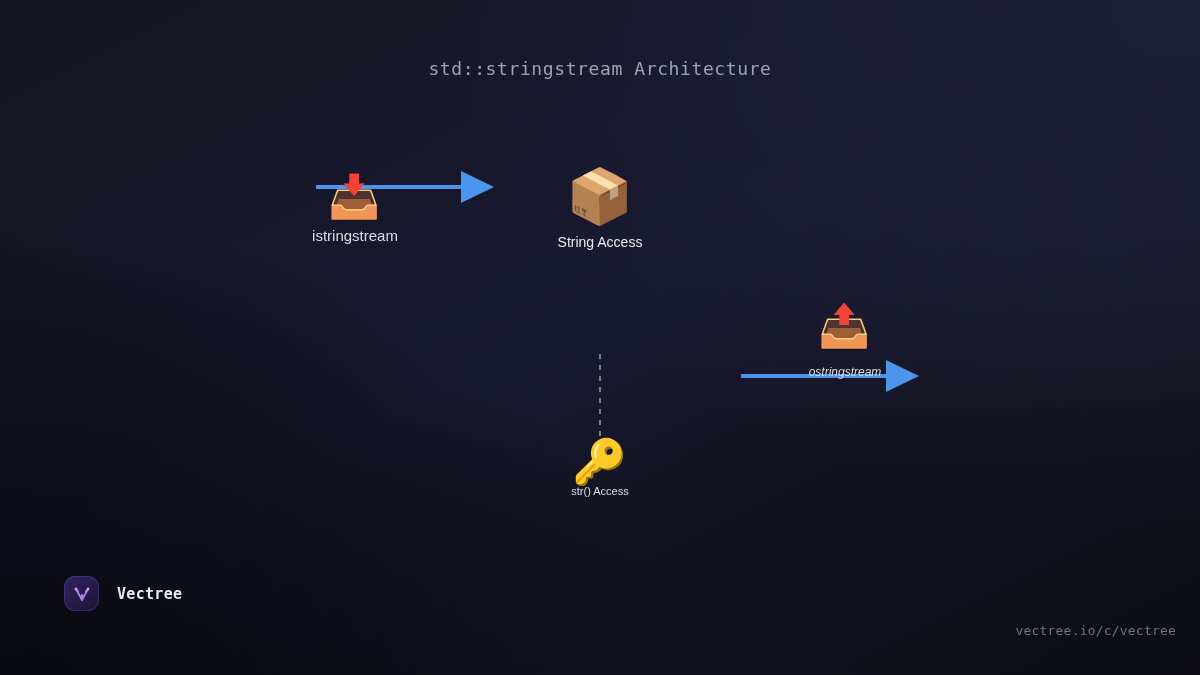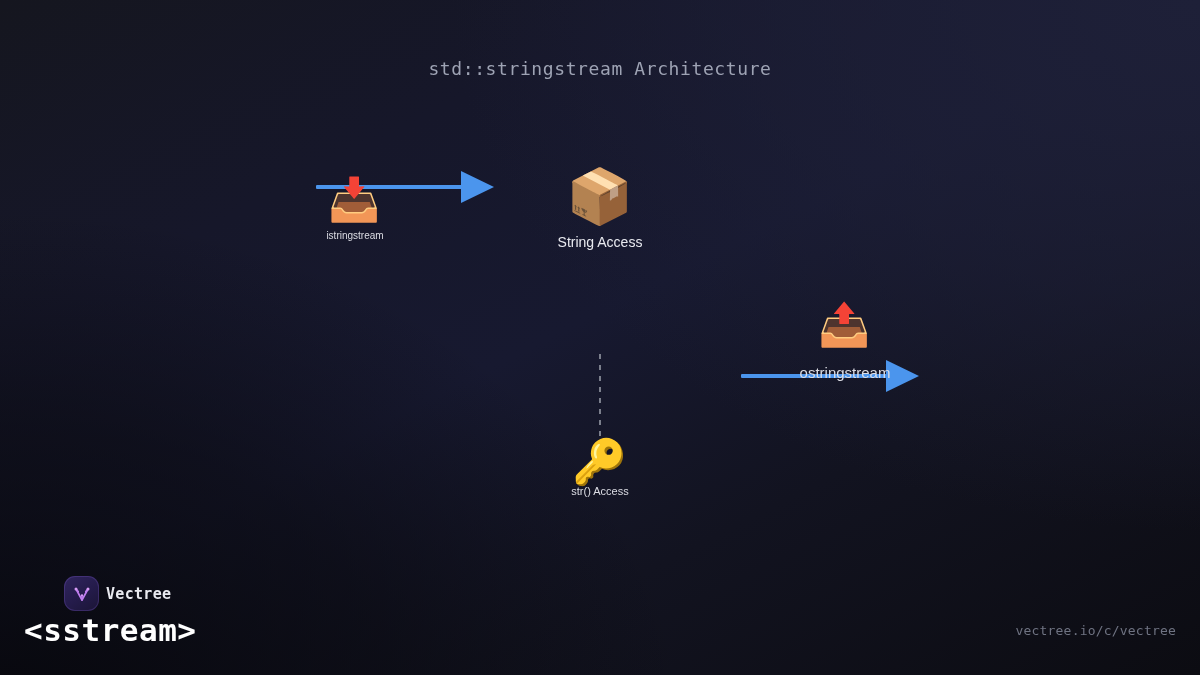--- a/index.html
+++ b/index.html
@@ -58,29 +58,29 @@
   .node .caption {
     margin-top: 6px;
     color: #e9eaf0;
     text-align: center;
     white-space: nowrap;
   }
 
   
   #node-istringstream { left: 355px; top: 210px; }
   #node-istringstream .glyph { font-size: 42px; }
-  #node-istringstream .caption { font-size: 10px; margin-top: 9px; color: #dcdde4; }
+  #node-istringstream .caption { font-size: 15px; margin-top: 9px; color: #dcdde4; }
 
   #node-buffer { left: 600px; top: 210px; }
   #node-buffer .glyph { font-size: 54px; }
   #node-buffer .caption { font-size: 14px; margin-top: 10px; }
 
   #node-ostringstream { left: 845px; top: 342px; }
   #node-ostringstream .glyph { font-size: 42px; }
-  #node-ostringstream .caption { font-size: 15px; margin-top: 18px; color: #dcdde4; }
+  #node-ostringstream .caption { font-size: 12px; margin-top: 18px; color: #dcdde4; font-style: italic; }
 
   #node-straccess { left: 600px; top: 468px; }
   #node-straccess .glyph { font-size: 44px; }
   #node-straccess .caption { font-size: 11px; margin-top: 1px; color: #dcdde4; }
 
   
   .flow {
     position: absolute;
     height: 0;
   }
@@ -122,21 +122,21 @@
     background-repeat: repeat-y;
   }
 
   
   #brand-row {
     position: absolute;
     left: 24px;
     top: 576px;
     display: flex;
     align-items: center;
-    gap: 7px;
+    gap: 18px;
     padding-left: 40px;
   }
   #brand-logo {
     width: 35px;
     height: 35px;
     border-radius: 11px;
     background: linear-gradient(145deg, #30255e 0%, #241b4a 55%, #1b1536 100%);
     box-shadow: inset 0 0 0 1px rgba(150,110,235,0.22);
     display: flex;
     align-items: center;
@@ -224,17 +224,16 @@
         <g fill="#d79bf5">
           <circle cx="5" cy="6" r="1.5"></circle>
           <circle cx="17" cy="6" r="1.5"></circle>
           <circle cx="11" cy="12.3" r="1.1"></circle>
         </g>
       </svg>
     </div>
     <div id="brand-name">Vectree</div>
   </div>
 
-  <div id="footer-headline">&lt;sstream&gt;</div>
 
   <div id="footer-url">vectree.io/c/vectree</div>
 
 </div>
 
 </body></html>

